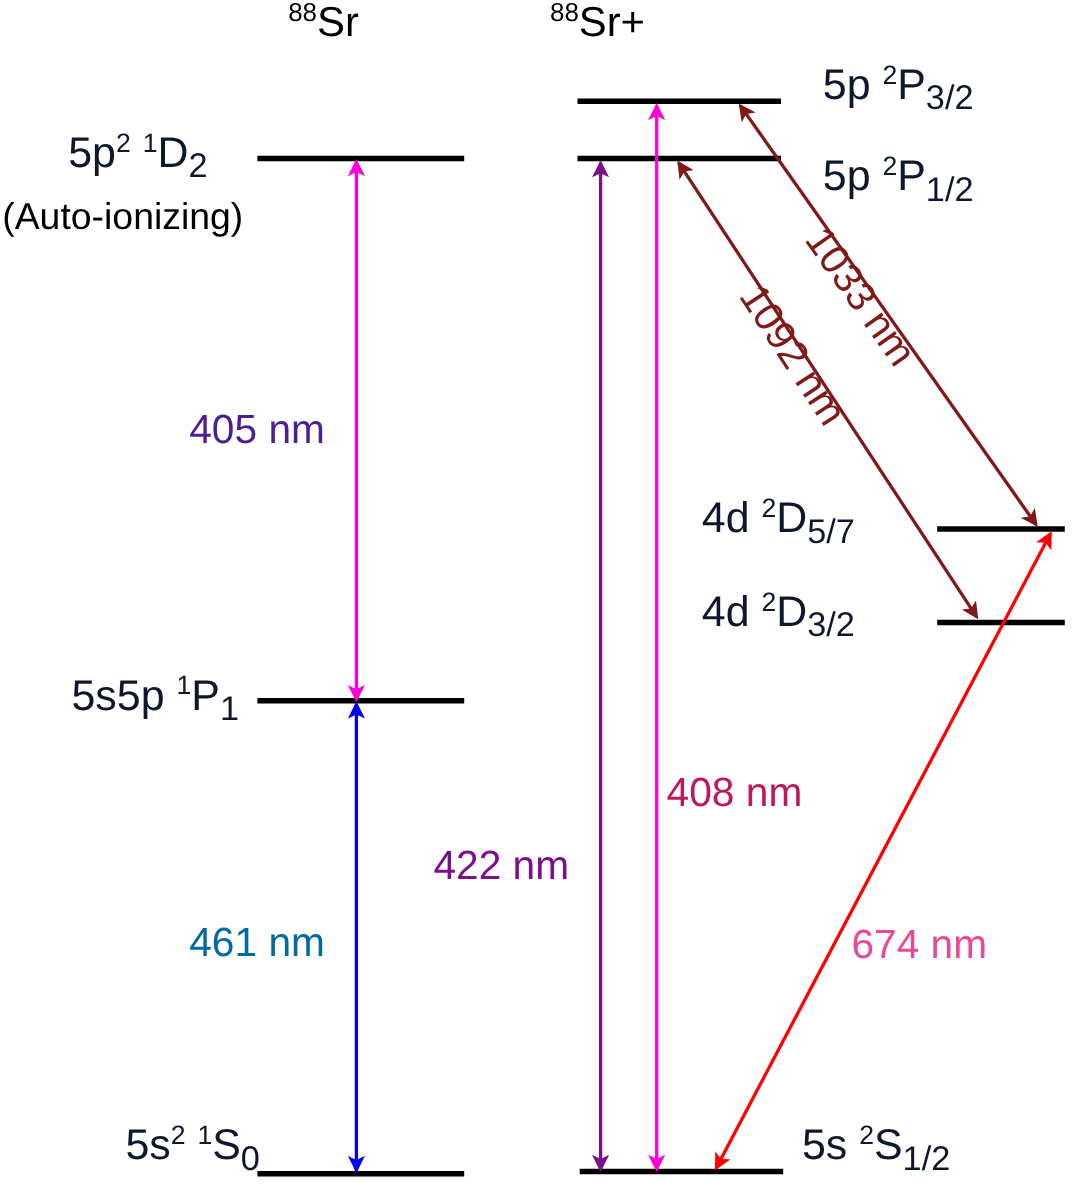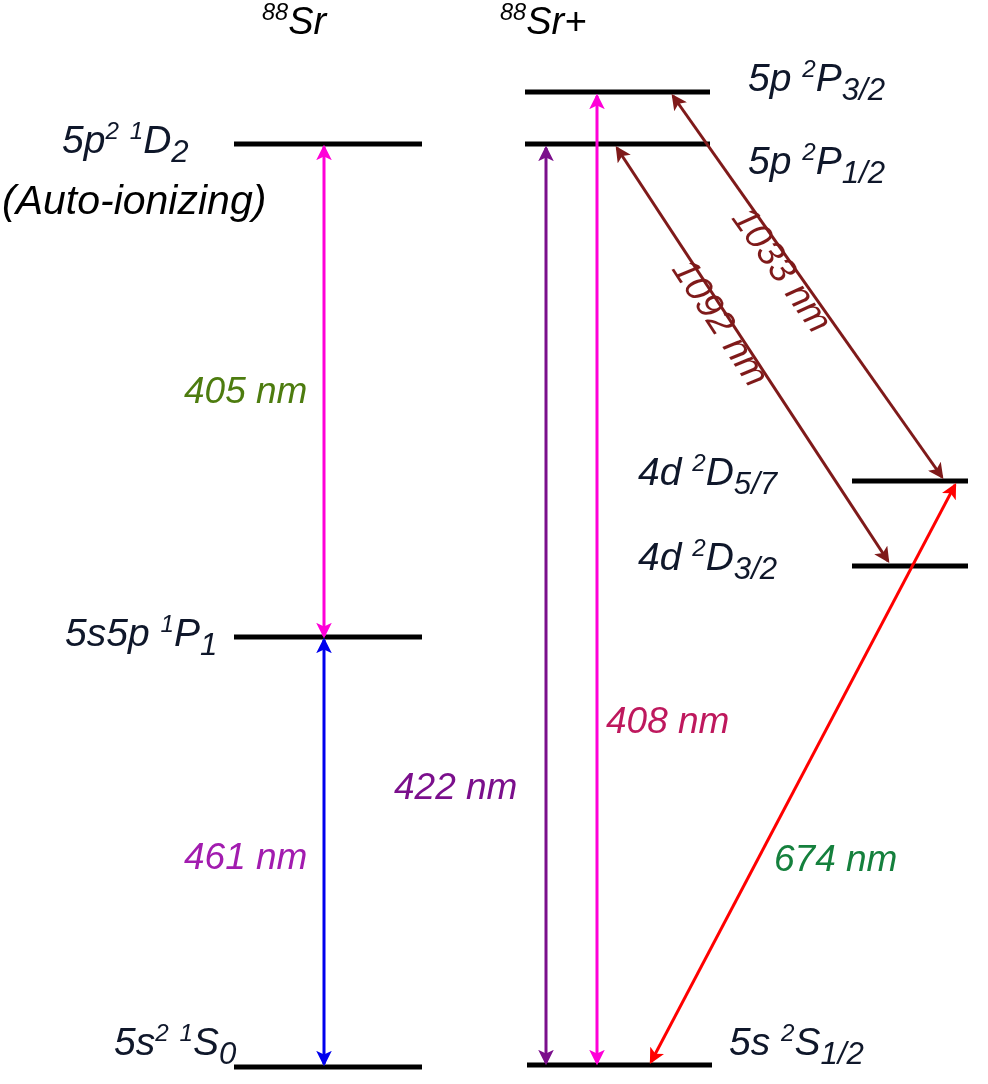--- a/index.html
+++ b/index.html
@@ -11,21 +11,20 @@
   body {
     font-family: "Liberation Sans", sans-serif;
     color: #000000;
   }
   #diagram-root {
     position: relative;
     width: 988px;
     height: 1084px;
     background: #ffffff;
     overflow: hidden;
-    font-style: italic;
   }
   #diagram-svg {
     position: absolute;
     left: 0;
     top: 0;
     width: 988px;
     height: 1084px;
   }
   .lvl-line {
     stroke: #000000;
@@ -47,21 +46,21 @@
     color: #0f172a;
   }
   .species-label {
     font-size: 38px;
     color: #000000;
   }
   .wl-label {
     font-size: 37px;
   }
   .autoion-label {
-    font-size: 41px;
+    font-size: 34px;
     color: #000000;
   }
   sup {
     font-size: 0.62em;
     vertical-align: super;
     line-height: 0;
   }
   sub {
     font-size: 0.80em;
     vertical-align: -0.30em;
@@ -141,22 +140,22 @@
       <div class="lbl state-label" style="left: 65px; top: 613px;"><span>5s5p</span>&nbsp;<sup>1</sup><span>P</span><sub>1</sub></div>
       <div class="lbl state-label" style="left: 74px; top: 1022px; margin-left: 40px;"><span>5s</span><sup>2</sup>&nbsp;<sup>1</sup><span>S</span><sub>0</sub></div>
       <div class="lbl state-label" style="left: 748px; top: 58px;"><span>5p</span>&nbsp;<sup>2</sup><span>P</span><sub>3/2</sub></div>
       <div class="lbl state-label" style="left: 748px; top: 112px; margin-top: 29px;"><span>5p</span>&nbsp;<sup>2</sup><span>P</span><sub>1/2</sub></div>
       <div class="lbl state-label" style="left: 638px; top: 452px;"><span>4d</span>&nbsp;<sup>2</sup><span>D</span><sub>5/7</sub></div>
       <div class="lbl state-label" style="left: 638px; top: 537px; text-align: right;"><span>4d</span>&nbsp;<sup>2</sup><span>D</span><sub>3/2</sub></div>
       <div class="lbl state-label" style="left: 729px; top: 1022px;"><span>5s</span>&nbsp;<sup>2</sup><span>S</span><sub>1/2</sub></div>
     </div>
 
   <div id="wl-layer">
-      <div class="lbl wl-label" style="left: 184px; top: 372px; color: #4d7c0f;">405 nm</div>
-      <div class="lbl wl-label" style="left: 172px; top: 838px; color: #a21caf; margin-left: 12px;">461 nm</div>
+      <div class="lbl wl-label" style="left: 172px; top: 372px; color: #4c1d95;">405 nm</div>
+      <div class="lbl wl-label" style="left: 172px; top: 838px; color: #0369a1;">461 nm</div>
       <div class="lbl wl-label" style="left: 394px; top: 768px; color: rgb(123, 15, 140);">422 nm</div>
       <div class="lbl wl-label" style="left: 606px; top: 702px; color: #be185d;">408 nm</div>
       <div class="lbl wl-label rot" style="left: 756px; top: 200px; color: rgb(127, 26, 26); transform: rotate(54.7deg);">1033 nm</div>
       <div class="lbl wl-label rot" style="left: 697px; top: 252px; color: rgb(127, 26, 26); transform: rotate(56.7deg);">1092 nm</div>
-      <div class="lbl wl-label" style="left: 774px; top: 840px; color: #15803d;">674 nm</div>
+      <div class="lbl wl-label" style="left: 774px; top: 840px; color: #ec4899;">674 nm</div>
     </div>
 
 </div>
 
 </body></html>

